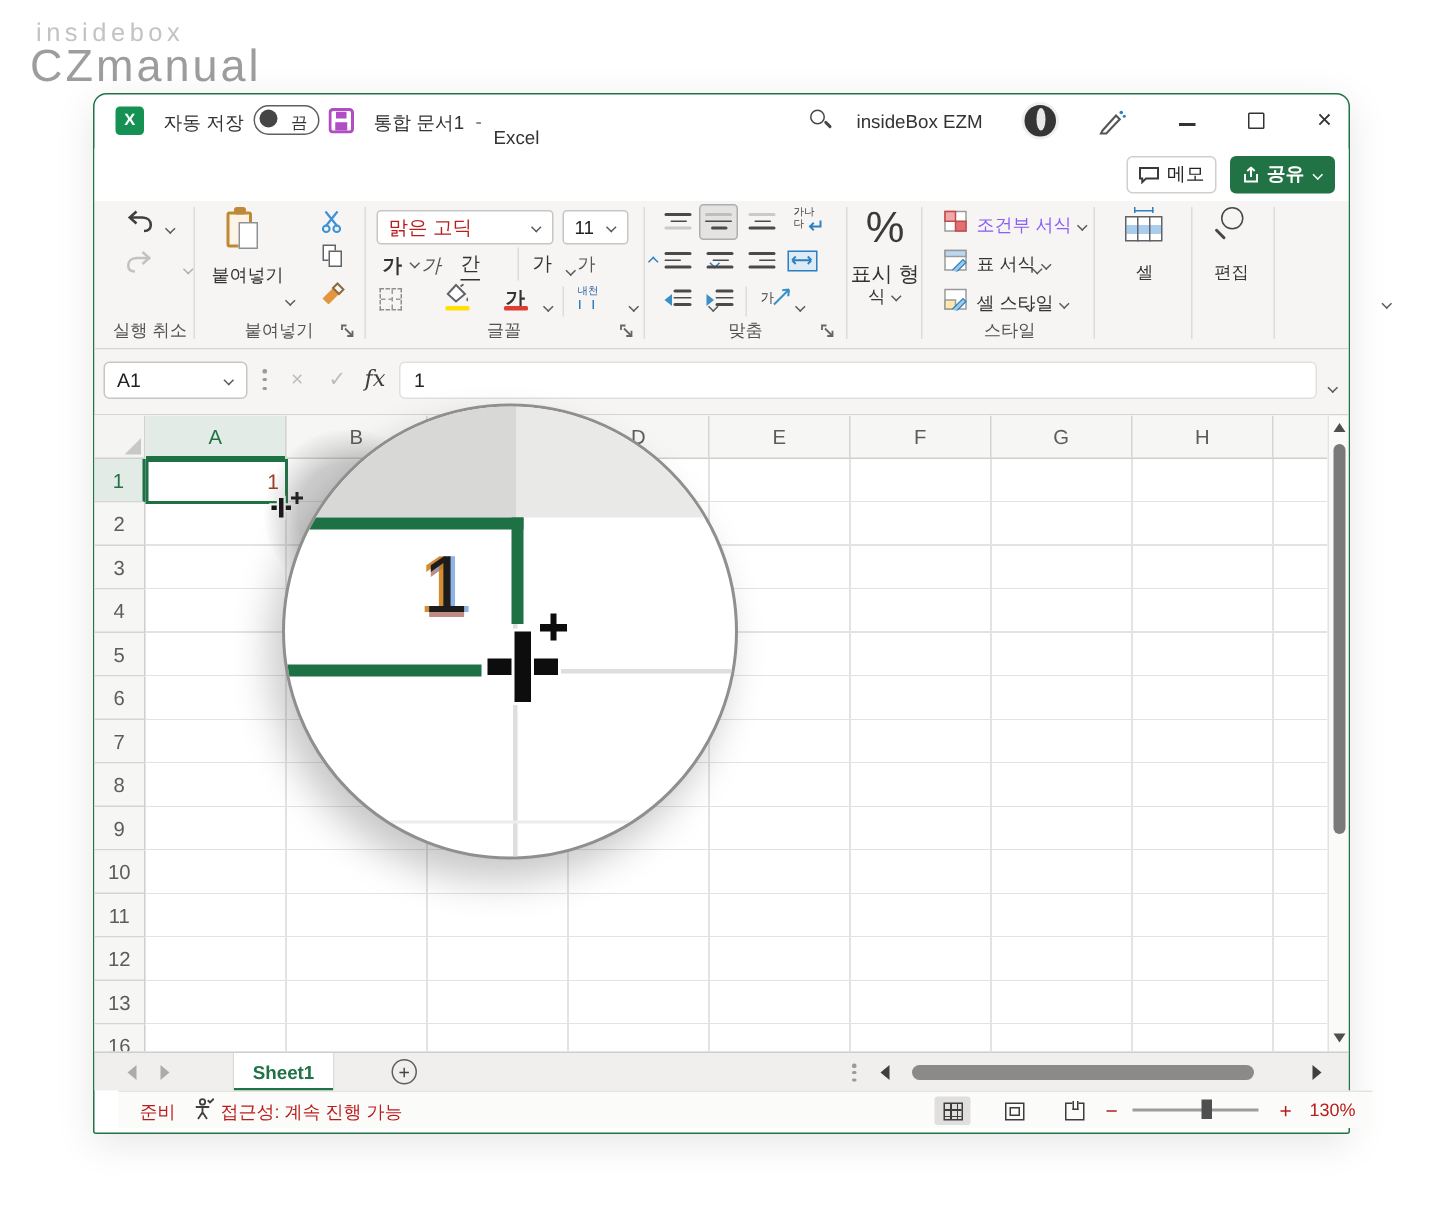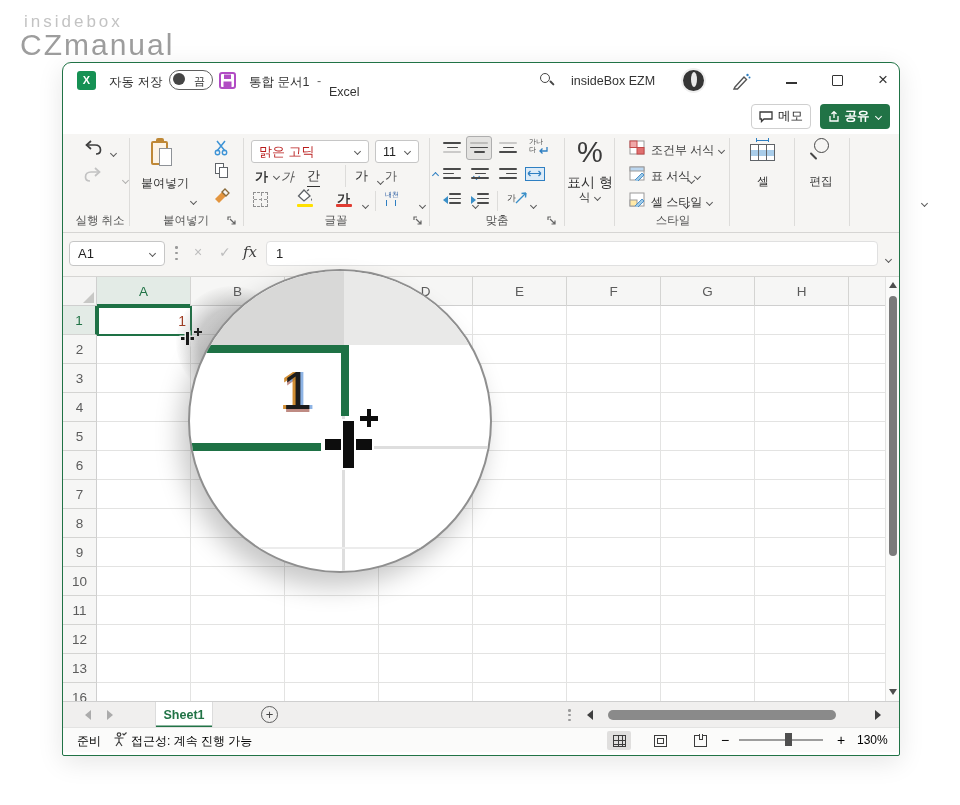--- a/index.html
+++ b/index.html
@@ -97,29 +97,29 @@
   
   .shadow-blob{position:absolute;left:113px;top:223px;width:112px;height:112px;border-radius:50%;
      background:radial-gradient(circle,rgba(95,95,95,.30) 0 42%,rgba(95,95,95,0) 72%);z-index:40}
   .lens{position:absolute;left:125px;top:206px;width:304px;height:304px;border-radius:50%;background:#fff;
         border:2px solid #8f8f8f;overflow:hidden;z-index:50;box-shadow:-8px 14px 26px rgba(0,0,0,.22)}
   .lens-digit{position:absolute;left:92px;top:88px;font-size:54px;color:#1c1c1c;
       text-shadow:-3px 0 0 rgba(201,122,16,.85),3px 0 0 rgba(122,167,224,.85),0 3px 0 rgba(138,44,30,.55)}
 
   
   .sheetbar{position:absolute;left:0;top:638px;width:100%;height:26px;background:#f0efee;border-top:1px solid #cfcfcf}
-  .sheettab{position:absolute;left:92px;top:0;width:58px;height:26px;background:#fff;color:#217346;font-size:12.5px;
+  .sheettab{position:absolute;left:92px;top:0;width:68px;height:26px;background:#fff;color:#217346;font-size:12.5px;
             font-weight:600;display:flex;align-items:center;justify-content:center;
             border-left:1px solid #dcdcdc;border-right:1px solid #dcdcdc;box-shadow:inset 0 -2.6px 0 #217346}
   .addsheet{position:absolute;left:198px;top:4px;width:17px;height:17px;border:1.3px solid #5f5f5f;border-radius:50%;
             color:#454545;font-size:13px;line-height:15px;text-align:center}
   .hthumb{position:absolute;left:545px;top:8px;width:228px;height:10px;background:#8a8a8a;border-radius:5px}
 
   
-  .statusbar{position:absolute;left:0;top:664px;width:100%;height:25px;background:#fbfbfa;border-top:1px solid #e3e3e2;font-size:12px;color:#000000}
+  .statusbar{position:absolute;left:16px;top:664px;width:100%;height:25px;background:#fbfbfa;border-top:1px solid #e3e3e2;font-size:12px;color:#b91c1c}
   .viewico{position:absolute;top:3px;width:24px;height:19px;display:flex;align-items:center;justify-content:center;border-radius:2px}
   .viewico.sel{background:#e0dfde}
   .vg{width:13px;height:12px;border:1.5px solid #3c3c3c;position:relative}
   .ztrack{position:absolute;left:676px;top:11px;width:84px;height:2px;background:#9d9d9d}
   .zthumb{position:absolute;left:722px;top:5px;width:7px;height:13px;background:#4f4f4f}
 </style>
 </head>
 <body>
 
 <div class="t logo1">insidebox</div>
@@ -344,21 +344,21 @@
       <span class="chv"></span>
     </div>
     <div class="vsep" style="left:551px"></div>
 
     
     <svg class="abs" style="left:566px;top:6px" width="16" height="15" viewBox="0 0 16 15">
       <rect x="1" y="1" width="14" height="13" fill="#fff" stroke="#9a9a9a"></rect>
       <rect x="1" y="1" width="7" height="6.5" fill="#f0a8a8" stroke="#c34a4a"></rect>
       <rect x="8" y="7.5" width="7" height="6.5" fill="#e07070" stroke="#c34a4a"></rect>
     </svg>
-    <div class="abs" style="left:588px;top:8px;font-size:12px;color:#404040">
+    <div class="abs" style="left:588px;top:8px;font-size:12px;color:#8b5cf6">
       <span>조건부 서식</span>
       <span class="chv"></span>
     </div>
     <svg class="abs" style="left:566px;top:32px" width="16" height="15" viewBox="0 0 16 15">
       <rect x="1" y="1" width="14" height="13" fill="#fff" stroke="#9a9a9a"></rect>
       <rect x="1" y="1" width="14" height="4" fill="#bcd7f0" stroke="#9a9a9a"></rect>
       <path d="M6 14 L13 7 L15 9 L8 16" fill="#9ecae8" stroke="#2e7fc2" stroke-width="0.8"></path>
     </svg>
     <div class="abs" style="left:588px;top:34px;font-size:12px;color:#333">
       <span>표 서식</span>

